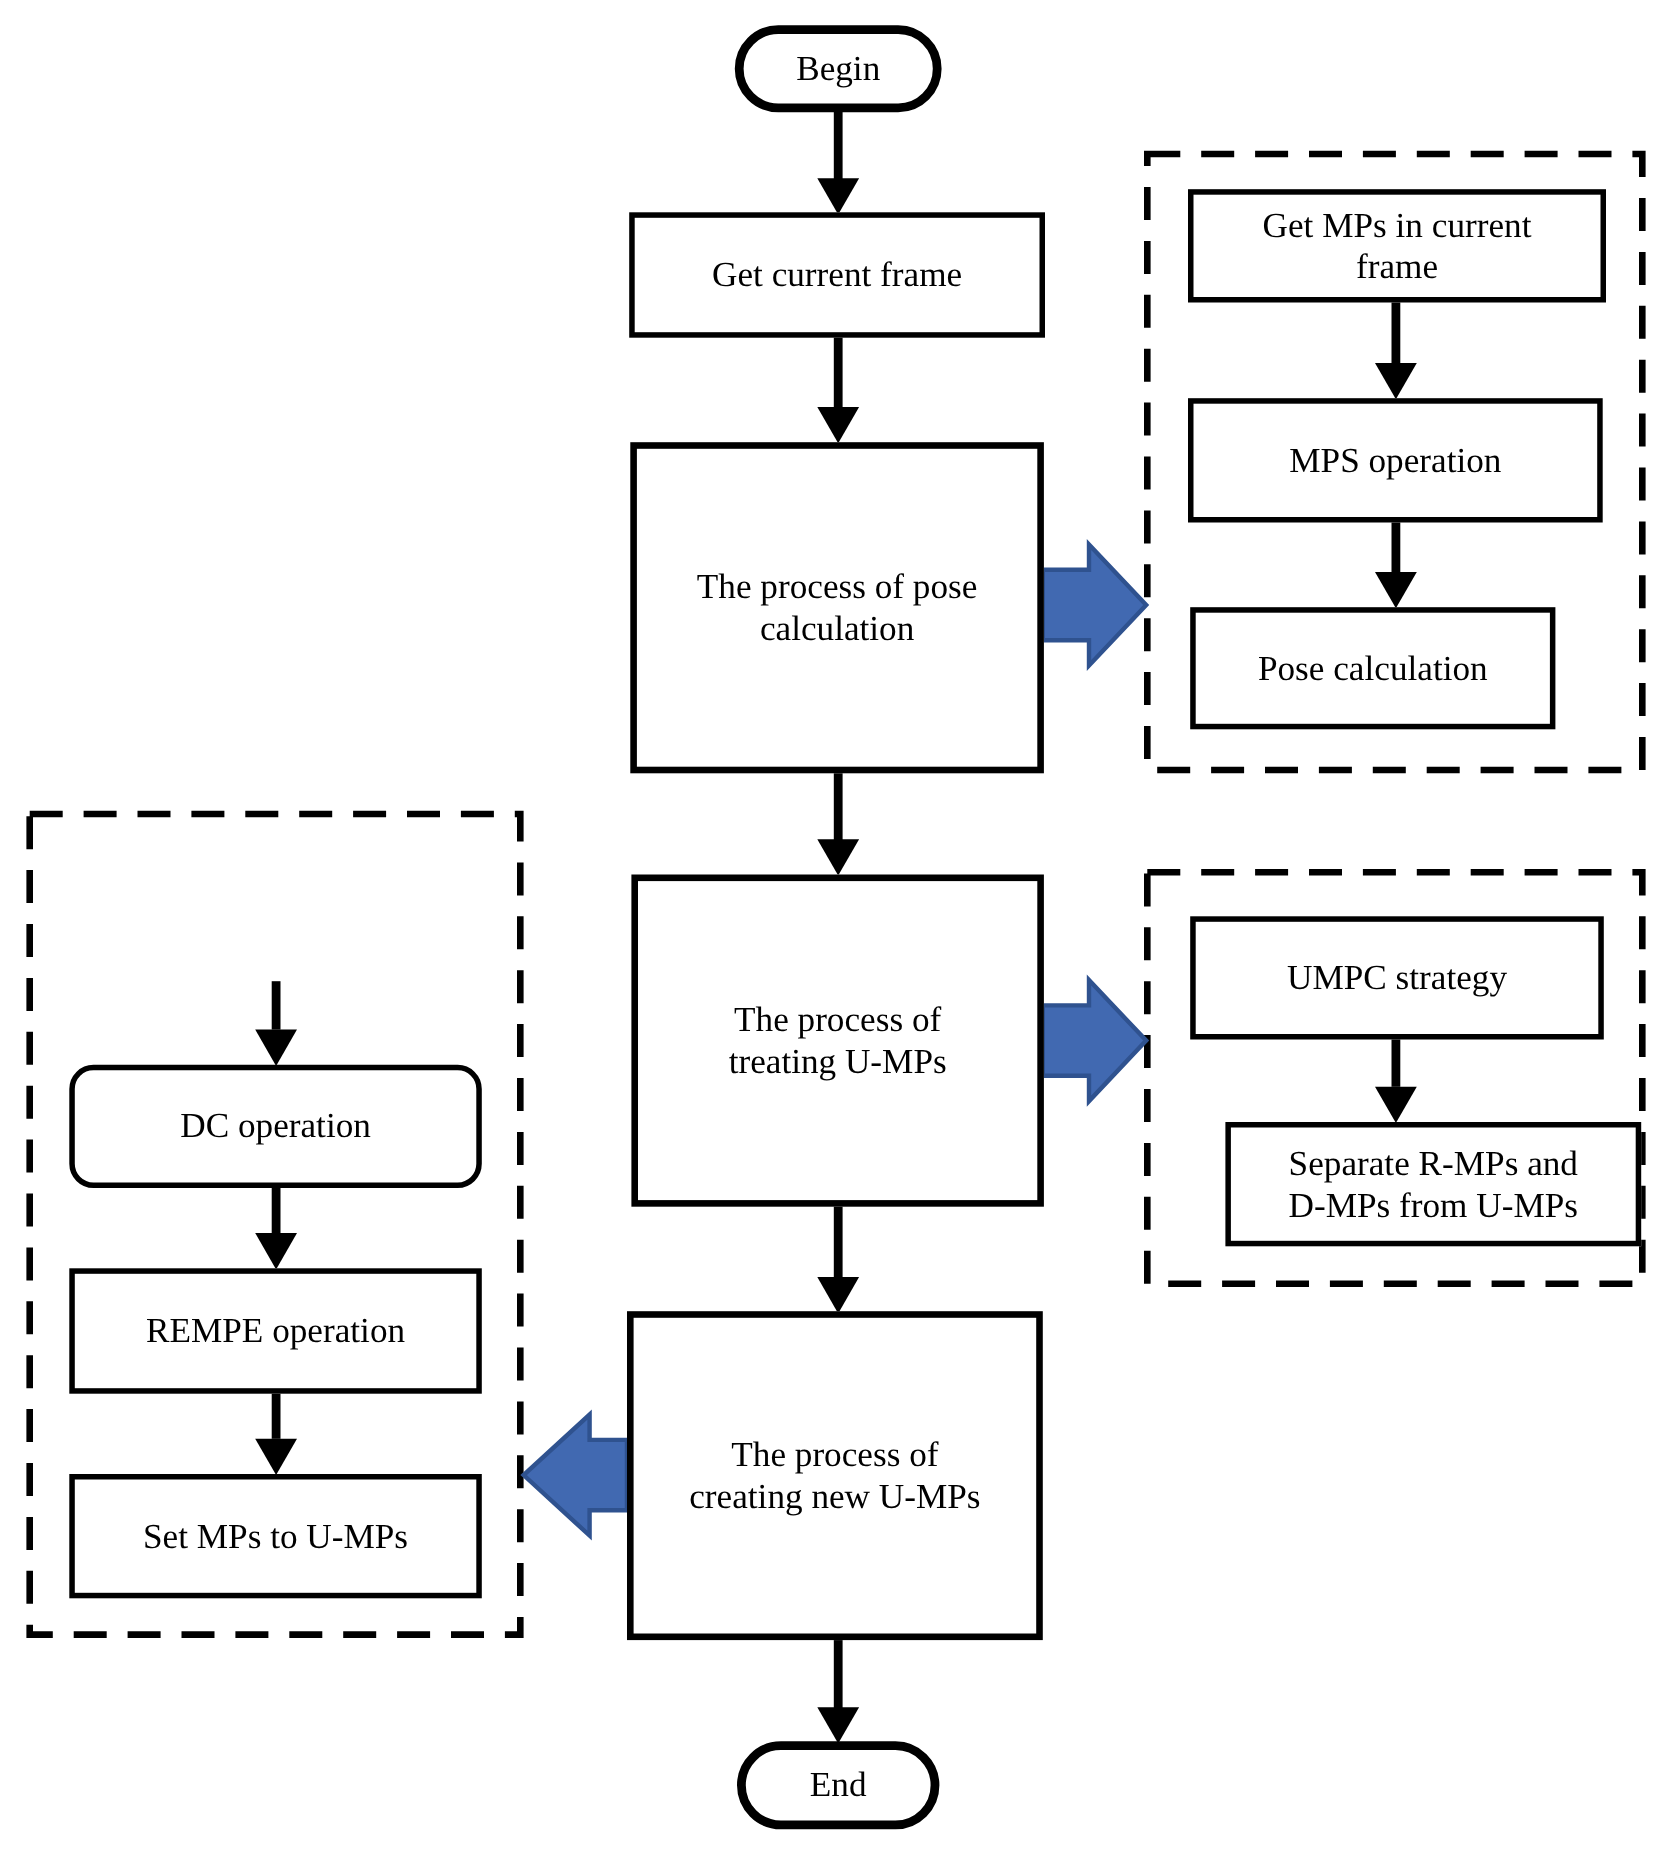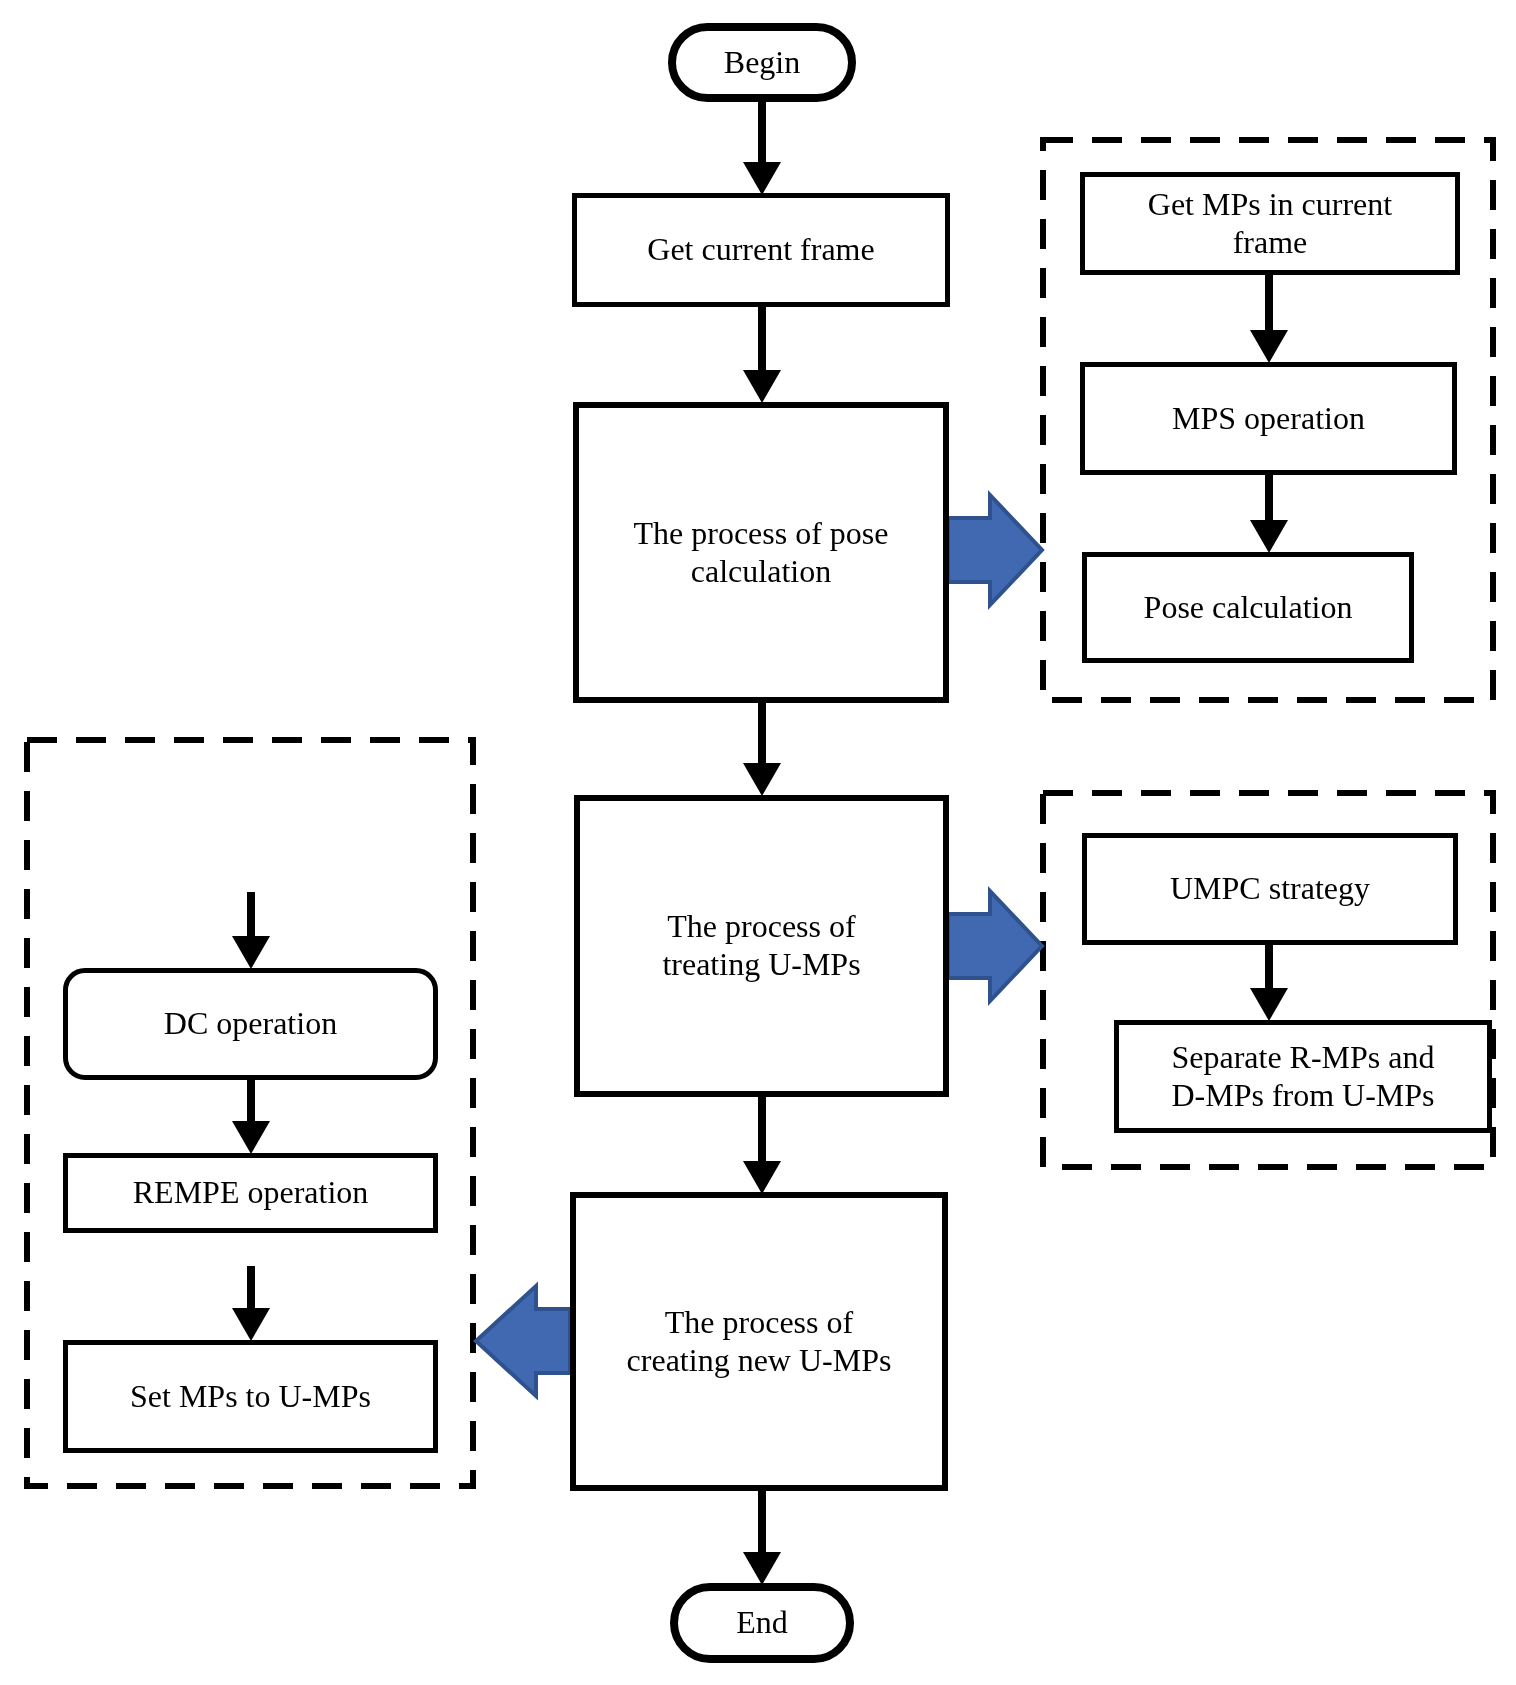--- a/index.html
+++ b/index.html
@@ -112,17 +112,17 @@
   <div class="box" style="left:1082px; top:552px; width:332px; height:111px;">Pose calculation</div>
 
   <div class="box" style="left:1082px; top:833px; width:376px; height:112px;text-align:right;">UMPC strategy</div>
 
   <div class="box" style="left:1080px; top:1020px; width:378px; height:113px;margin-left:34px;">Separate R-MPs and
 D-MPs from U-MPs</div>
 
 
   <div class="box" style="left:63px; top:968px; width:375px; height:112px;border-radius:22px;">DC operation</div>
 
-  <div class="box" style="left:63px; top:1153px; width:375px; height:80px;">REMPE operation</div>
+  <div class="box" style="left:63px; top:1153px; width:375px; height:114px;">REMPE operation</div>
 
   <div class="box" style="left:63px; top:1340px; width:375px; height:113px;">Set MPs to U-MPs</div>
 
 </div>
 
 </body></html>

